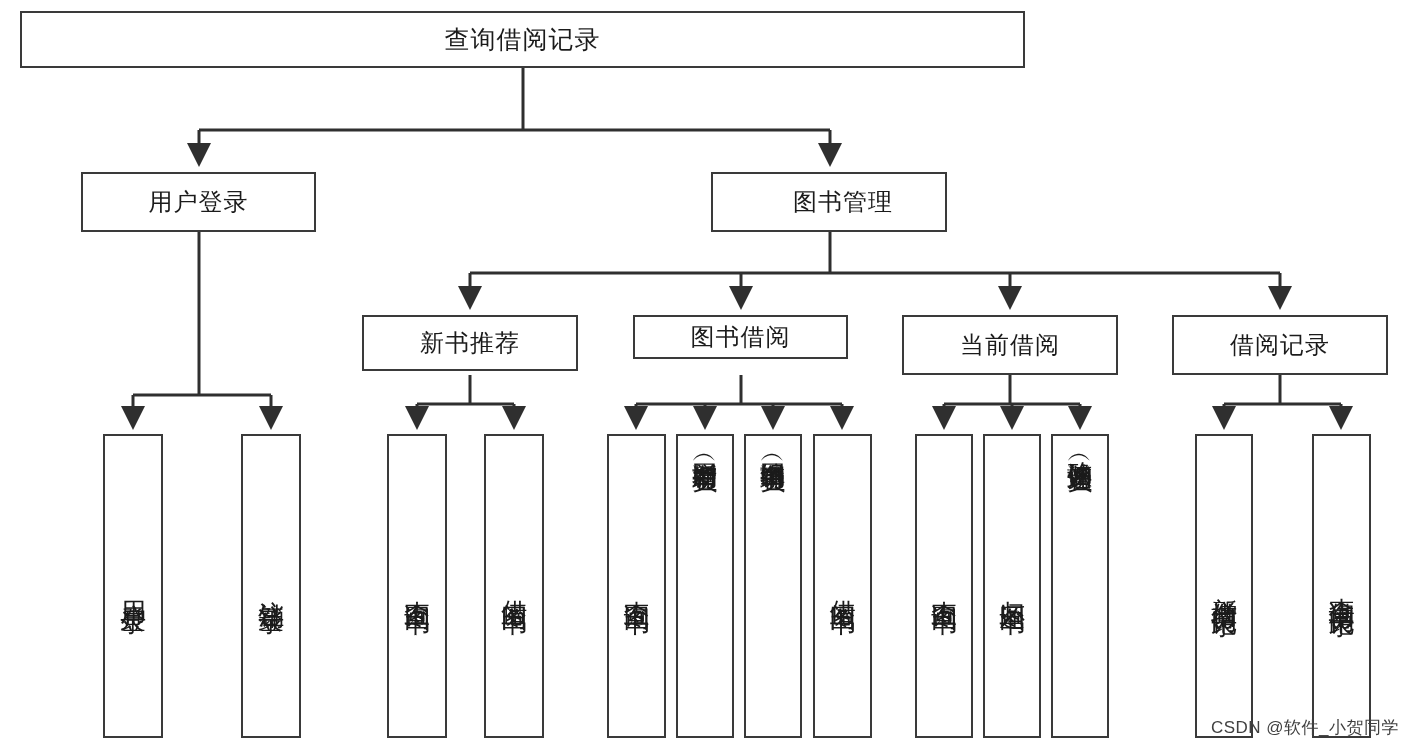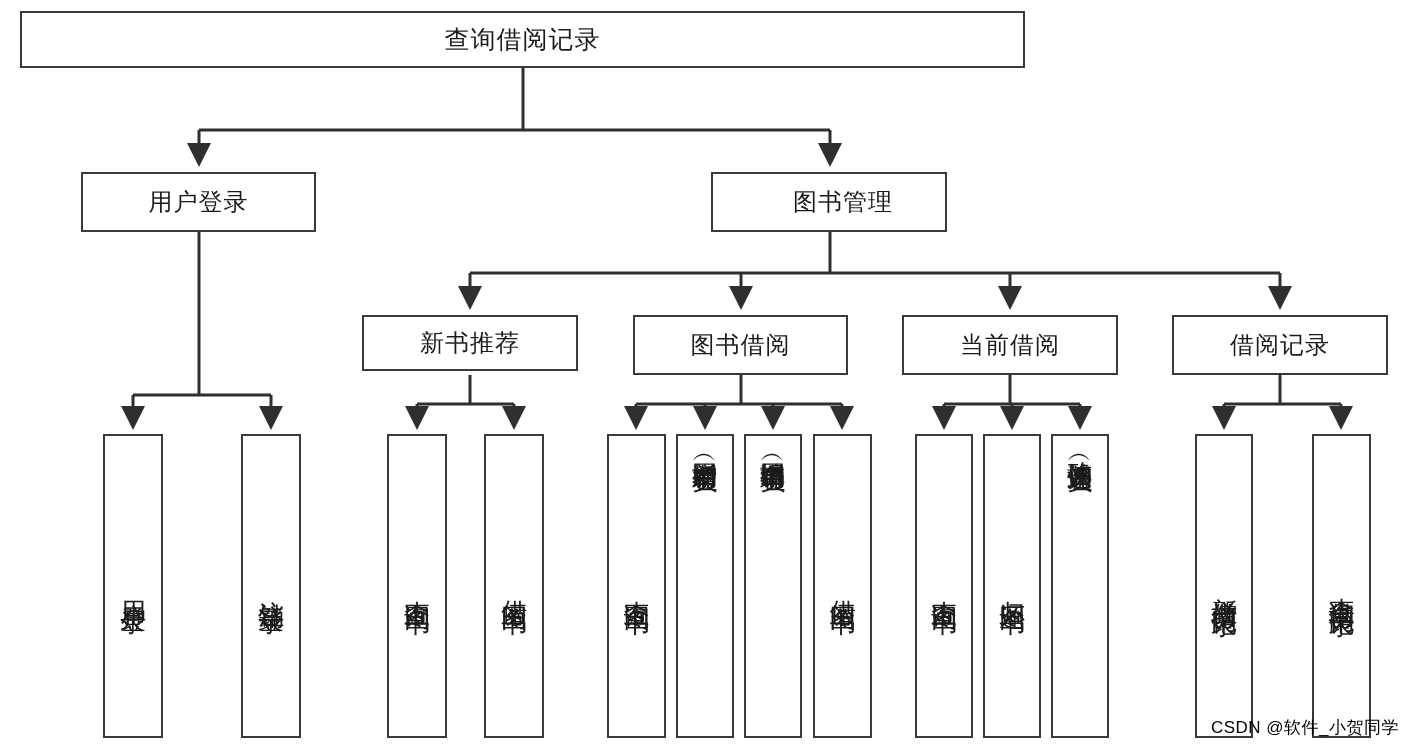--- a/index.html
+++ b/index.html
@@ -53,21 +53,21 @@
     white-space:nowrap;
   }
   .node.v.tall .label{font-size:25px;letter-spacing:1px;}
   .node.v.center{align-items:center;padding-top:0;}
 
   .watermark{
     position:absolute;
     right:6px;
     bottom:8px;
     font-size:17px;
-    color:#000000;
+    color:#404040;
     letter-spacing:0.5px;
     white-space:nowrap;
     font-family:"Liberation Sans","DejaVu Sans",sans-serif;
   }
 </style>
 </head>
 <body>
 
 <div id="canvas">
 
@@ -128,21 +128,21 @@
   <div class="node h" style="left:81px;top:172px;width:235px;height:60px;">
     <span class="label">用户登录</span>
   </div>
   <div class="node h" style="left:711px;top:172px;width:236px;height:60px;padding-left:28px;">
     <span class="label">图书管理</span>
   </div>
 
   <div class="node h" style="left:362px;top:315px;width:216px;height:56px;">
     <span class="label">新书推荐</span>
   </div>
-  <div class="node h" style="left:633px;top:315px;width:215px;height:60px;">
+  <div class="node h" style="left:633px;top:315px;width:215px;height:44px;">
     <span class="label">图书借阅</span>
   </div>
   <div class="node h" style="left:1172px;top:315px;width:216px;height:60px;">
     <span class="label">借阅记录</span>
   </div>
   <div class="node h" style="left:902px;top:315px;width:216px;height:60px;">
     <span class="label">当前借阅</span>
   </div>
 
   <div class="node v center" style="left:103px;top:434px;width:60px;height:304px;">

